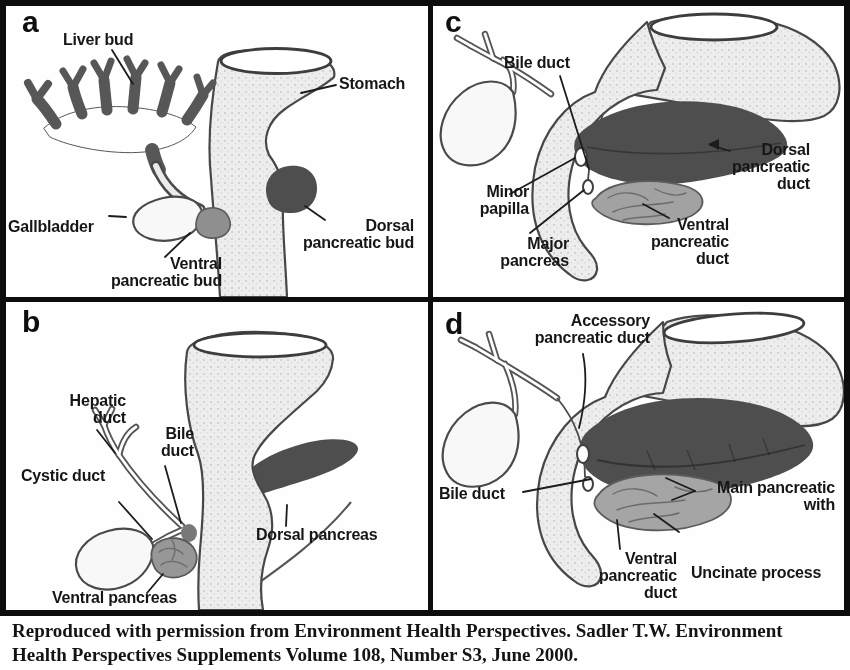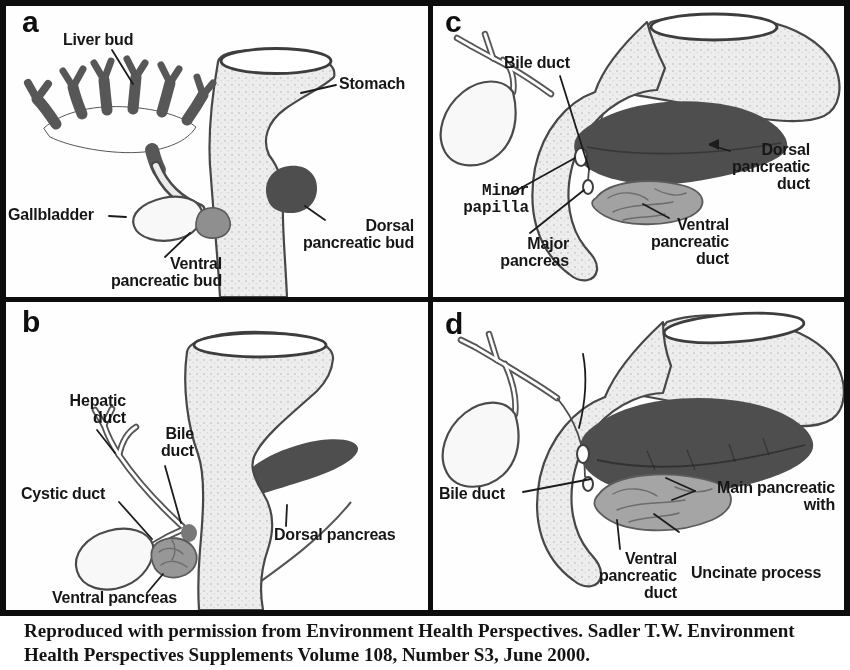--- a/index.html
+++ b/index.html
@@ -11,21 +11,21 @@
   .vdiv{grid-column:2;grid-row:1/span 3;background:#0d0d0d;}
   .hdiv{grid-column:1/span 3;grid-row:2;background:#0d0d0d;}
   .panel{position:relative;background:#fefefe;overflow:hidden;}
   .panel svg{position:absolute;left:0;top:0;}
   .plabel{position:absolute;font-size:16px;line-height:17px;font-weight:700;color:#161616;
           letter-spacing:-0.2px;white-space:pre-line;}
   .plabel.center{text-align:right;}
   .pletter{position:absolute;font-size:30px;font-weight:700;color:#0f0f0f;line-height:32px;}
   .caption{position:absolute;left:0;top:616px;width:850px;height:54px;background:#ffffff;
            font-family:"Liberation Serif",serif;font-weight:700;font-size:19px;line-height:24px;
-           color:#141414;padding:3px 0 0 24px;box-sizing:border-box;}
+           color:#141414;padding:3px 0 0 12px;box-sizing:border-box;}
   .duct-outer path{fill:none;stroke:#555555;stroke-width:6.5;stroke-linecap:round;}
   .duct-inner path{fill:none;stroke:#ffffff;stroke-width:2.8;stroke-linecap:round;}
   .leaders path{fill:none;stroke:#1c1c1c;stroke-width:1.8;stroke-linecap:round;}
   .squiggle path{fill:none;stroke:#6c6c6c;stroke-width:1.4;stroke-linecap:round;}
   .liver path{fill:none;stroke:#575757;stroke-linecap:round;}
 </style>
 </head>
 <body>
 
 <div class="page">
@@ -74,21 +74,21 @@
           <path d="M 106 44 L 127 78"></path>
           <path d="M 330 79 L 295 87"></path>
           <path d="M 103 210 L 120 211"></path>
           <path d="M 159 251 L 184 227"></path>
           <path d="M 319 214 L 299 200"></path>
         </g>
       </svg>
       <div class="pletter" style="left:16px;top:0px;">a</div>
       <div class="plabel" style="left:57px;top:25px;">Liver bud</div>
       <div class="plabel" style="left:333px;top:69px;">Stomach</div>
-      <div class="plabel" style="left:2px;top:200px;">Gallbladder</div>
+      <div class="plabel" style="left:2px;top:212px;">Gallbladder</div>
       <div class="plabel center" style="left:88px;width:128px;top:249px;">Ventral
 pancreatic bud</div>
       <div class="plabel center" style="left:282px;width:126px;top:211px;">Dorsal
 pancreatic bud</div>
     </div>
 
     <div class="vdiv"></div>
 
     <div class="panel" style="grid-column:3;grid-row:1;">
       <svg width="411" height="291" viewBox="0 0 411 291">
@@ -133,21 +133,21 @@
           <path d="M 127 70 L 156 163"></path>
           <path d="M 77 188 L 142 152"></path>
           <path d="M 97 227 L 151 184"></path>
           <path d="M 236 212 L 210 198"></path>
           <path d="M 297 145 L 277 139"></path>
         </g>
         <polygon points="275,138 286,133 286,144" fill="#1c1c1c"></polygon>
       </svg>
       <div class="pletter" style="left:12px;top:0px;">c</div>
       <div class="plabel" style="left:71px;top:48px;">Bile duct</div>
-      <div class="plabel center" style="left:6px;width:90px;top:177px;font-family:Liberation Mono, monospace;">Minor
+      <div class="plabel center" style="left:6px;width:90px;top:177px;">Minor
 papilla</div>
       <div class="plabel center" style="left:44px;width:92px;top:229px;">Major
 pancreas</div>
       <div class="plabel center" style="left:202px;width:94px;top:210px;">Ventral
 pancreatic
 duct</div>
       <div class="plabel center" style="left:283px;width:94px;top:135px;">Dorsal
 pancreatic
 duct</div>
     </div>
@@ -197,23 +197,23 @@
           <path d="M 113 200 L 146 237"></path>
           <path d="M 141 291 L 157 272"></path>
           <path d="M 280 224 L 281 203"></path>
         </g>
       </svg>
       <div class="pletter" style="left:16px;top:4px;">b</div>
       <div class="plabel center" style="left:28px;width:92px;top:90px;">Hepatic
 duct</div>
       <div class="plabel center" style="left:112px;width:76px;top:123px;">Bile
 duct</div>
-      <div class="plabel" style="left:15px;top:183px;">Cystic duct</div>
+      <div class="plabel" style="left:15px;top:165px;">Cystic duct</div>
       <div class="plabel" style="left:46px;top:287px;">Ventral pancreas</div>
-      <div class="plabel" style="left:268px;top:224px;text-align:right;">Dorsal pancreas</div>
+      <div class="plabel" style="left:250px;top:224px;text-align:right;">Dorsal pancreas</div>
     </div>
 
     <div class="panel" style="grid-column:3;grid-row:3;">
       <svg width="411" height="308" viewBox="0 0 411 308">
         <defs>
           <pattern id="sd" width="7" height="7" patternUnits="userSpaceOnUse">
             <rect width="7" height="7" fill="#ededed"></rect>
             <circle cx="2" cy="2" r="0.9" fill="#c6c6c6"></circle>
               <circle cx="5.2" cy="4.8" r="0.7" fill="#d2d2d2"></circle>
           </pattern>
@@ -257,20 +257,22 @@
         <g class="leaders">
           <path d="M 150 52 C 155 78, 152 102, 146 126"></path>
           <path d="M 90 190 L 158 177"></path>
           <path d="M 262 189 L 233 176"></path>
           <path d="M 262 189 L 239 198"></path>
           <path d="M 246 230 L 221 212"></path>
           <path d="M 187 247 L 184 218"></path>
         </g>
       </svg>
       <div class="pletter" style="left:12px;top:6px;">d</div>
+      <div class="plabel center" style="left:83px;width:134px;top:10px;">Accessory
+pancreatic duct</div>
       <div class="plabel" style="left:6px;top:183px;">Bile duct</div>
       <div class="plabel center" style="left:260px;width:142px;top:177px;">Main pancreatic
 with</div>
       <div class="plabel" style="left:258px;top:222px;margin-top:40px;">Uncinate process</div>
       <div class="plabel center" style="left:150px;width:94px;top:248px;">Ventral
 pancreatic
 duct</div>
     </div>
 
   </div>

